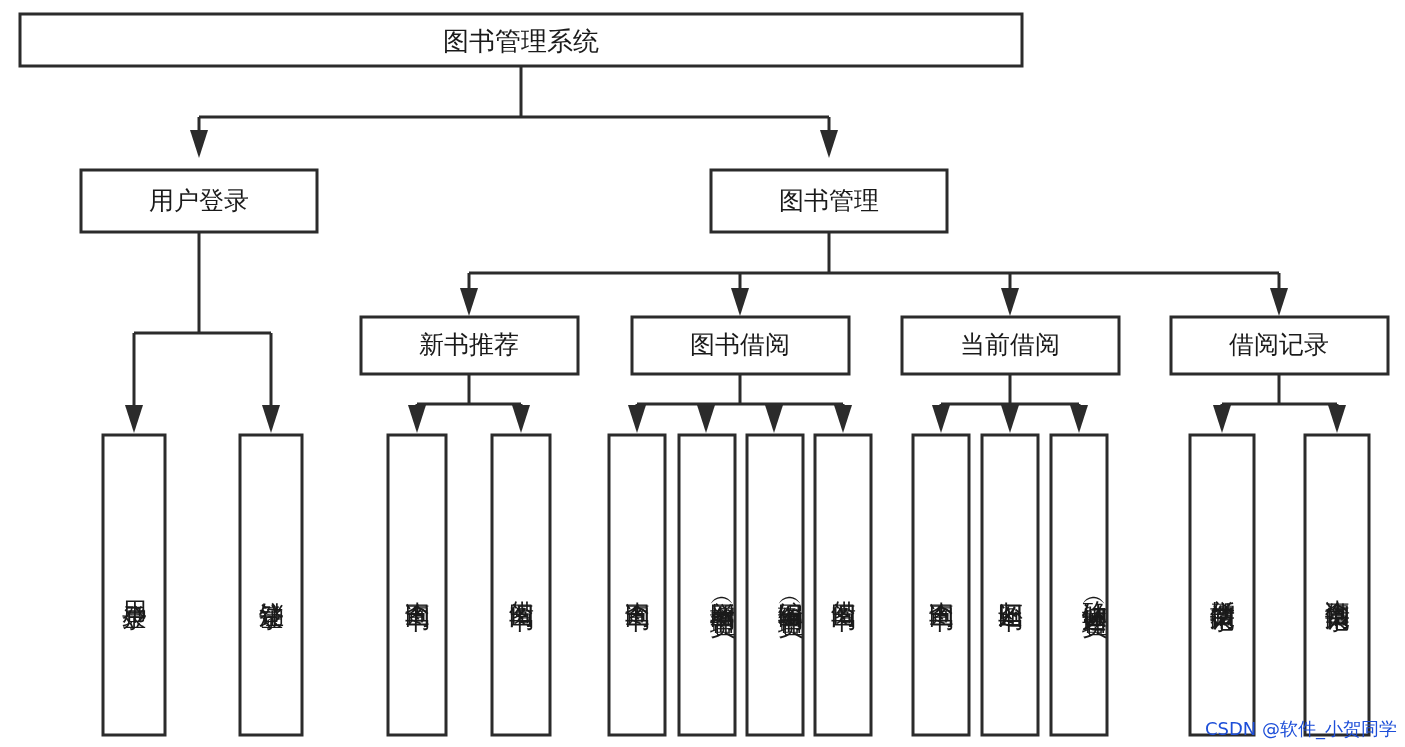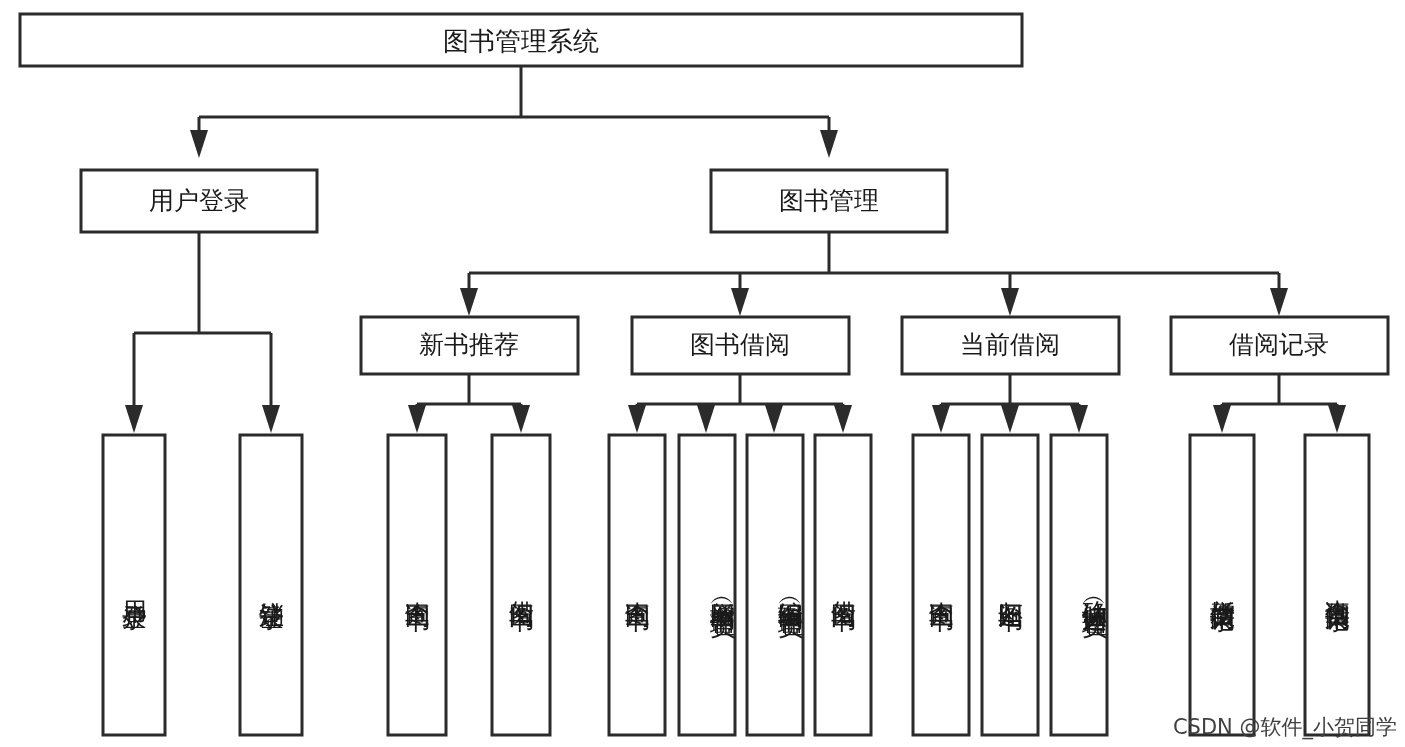--- a/index.html
+++ b/index.html
@@ -64,22 +64,22 @@
     align-items: center;
     justify-content: center;
     white-space: nowrap;
     pointer-events: none;
   }
   .watermark {
     position: absolute;
     right: 8px;
     bottom: 6px;
     font-family: "DejaVu Sans", "Liberation Sans", sans-serif;
-    font-size: 21px;
-    color: #404040;
+    font-size: 18px;
+    color: #1d4ed8;
     white-space: nowrap;
   }
 </style>
 </head>
 <body>
 
 <div id="diagram-root">
 
   <svg class="diagram-canvas" viewBox="0 0 1405 747" xmlns="http://www.w3.org/2000/svg">
 

